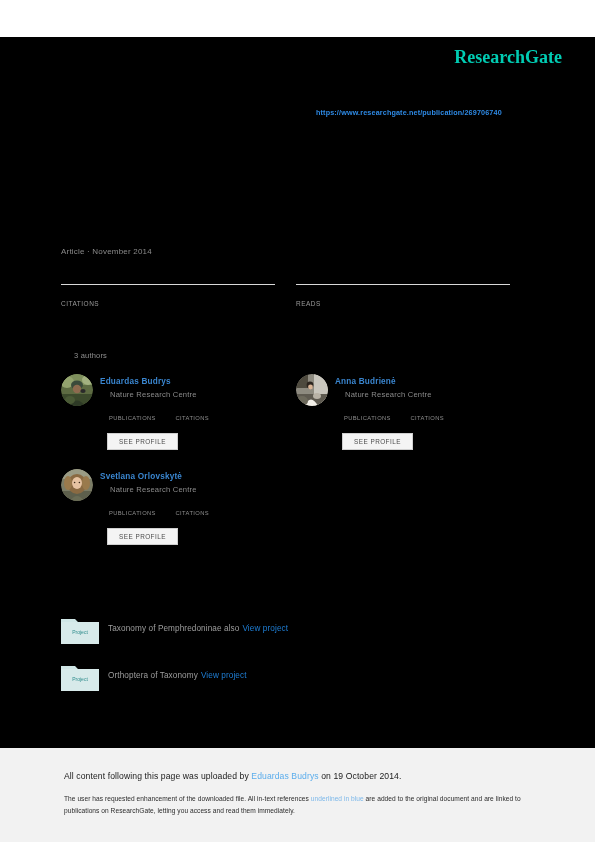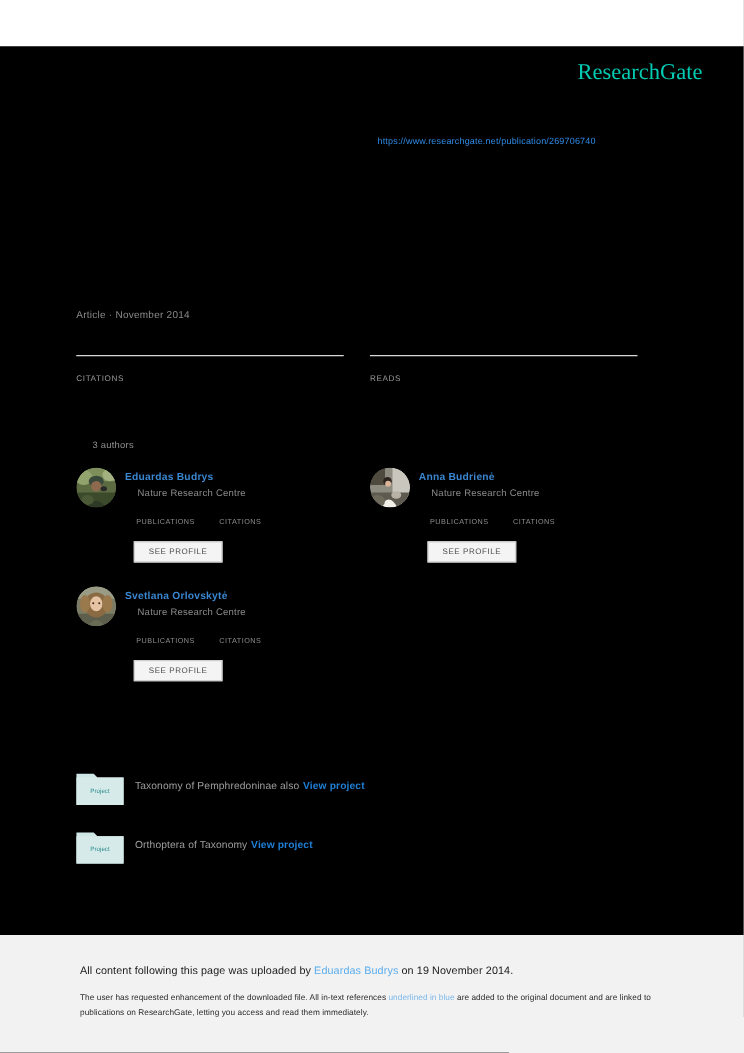--- a/index.html
+++ b/index.html
@@ -21,30 +21,30 @@
   
   .dark-body{
     position:absolute;left:0;top:37px;width:595px;height:711px;
     background:#000000;
   }
 
   
   .rg-logo{
     position:absolute;right:33px;top:47px;
     font-family:"Liberation Serif", serif;
-    font-size:18px;font-weight:400;
+    font-size:18px;font-weight:700;
     color:#00ccb3;
     letter-spacing:0px;
     white-space:nowrap;
   }
 
   
   .pub-url{
-    position:absolute;left:302px;top:108px;
-    font-size:7.2px;font-weight:400;
+    position:absolute;left:316px;top:108px;
+    font-size:7.2px;font-weight:700;
     color:#2e8ae5;
     letter-spacing:.15px;
     white-space:nowrap;
   }
 
   
   .article-meta{
     position:absolute;left:61px;top:247px;
     font-size:8px;color:#8a8a8a;letter-spacing:.2px;
     white-space:nowrap;
@@ -130,21 +130,21 @@
   .project.p1{top:663px;}
   .proj-icon{
     position:absolute;left:0;top:0;width:38px;height:28px;
   }
   .proj-icon svg{display:block;}
   .proj-text{
     position:absolute;left:47px;top:8px;
     font-size:8.2px;color:#9d9d9d;letter-spacing:.1px;white-space:nowrap;
   }
   .proj-text .view{
-    color:#1f7fd6;font-weight:700;margin-left:3px;
+    color:#1f7fd6;font-weight:400;margin-left:3px;
   }
 
   
   .footer{
     position:absolute;left:0;top:748px;width:595px;height:94px;
     background:#f2f2f2;
   }
   .f-line1{
     position:absolute;left:64px;top:23px;
     font-size:8.6px;color:#1a1a1a;letter-spacing:.1px;white-space:nowrap;
@@ -318,20 +318,20 @@
         <text x="19" y="18" font-family="Liberation Sans, sans-serif" font-size="5" fill="#2e8c8c" text-anchor="middle">Project</text>
       </svg>
     </div>
     <div class="proj-text">
       <span>Orthoptera of Taxonomy</span><span class="view">View project</span>
     </div>
   </div>
 
   <div class="footer">
     <div class="f-line1">
-      <span>All content following this page was uploaded by </span><span class="lnk">Eduardas Budrys</span><span> on 19 November 2014.</span>
+      <span>All content following this page was uploaded by </span><span class="lnk">Eduardas Budrys</span><span> on 19 October 2014.</span>
     </div>
     <div class="f-para">
       <span>The user has requested enhancement of the downloaded file. All in-text references </span><span class="lnk">underlined in blue</span><span> are added to the original document and are linked to publications on ResearchGate, letting you access and read them immediately.</span>
     </div>
   </div>
 
 </div>
 
 </body></html>

